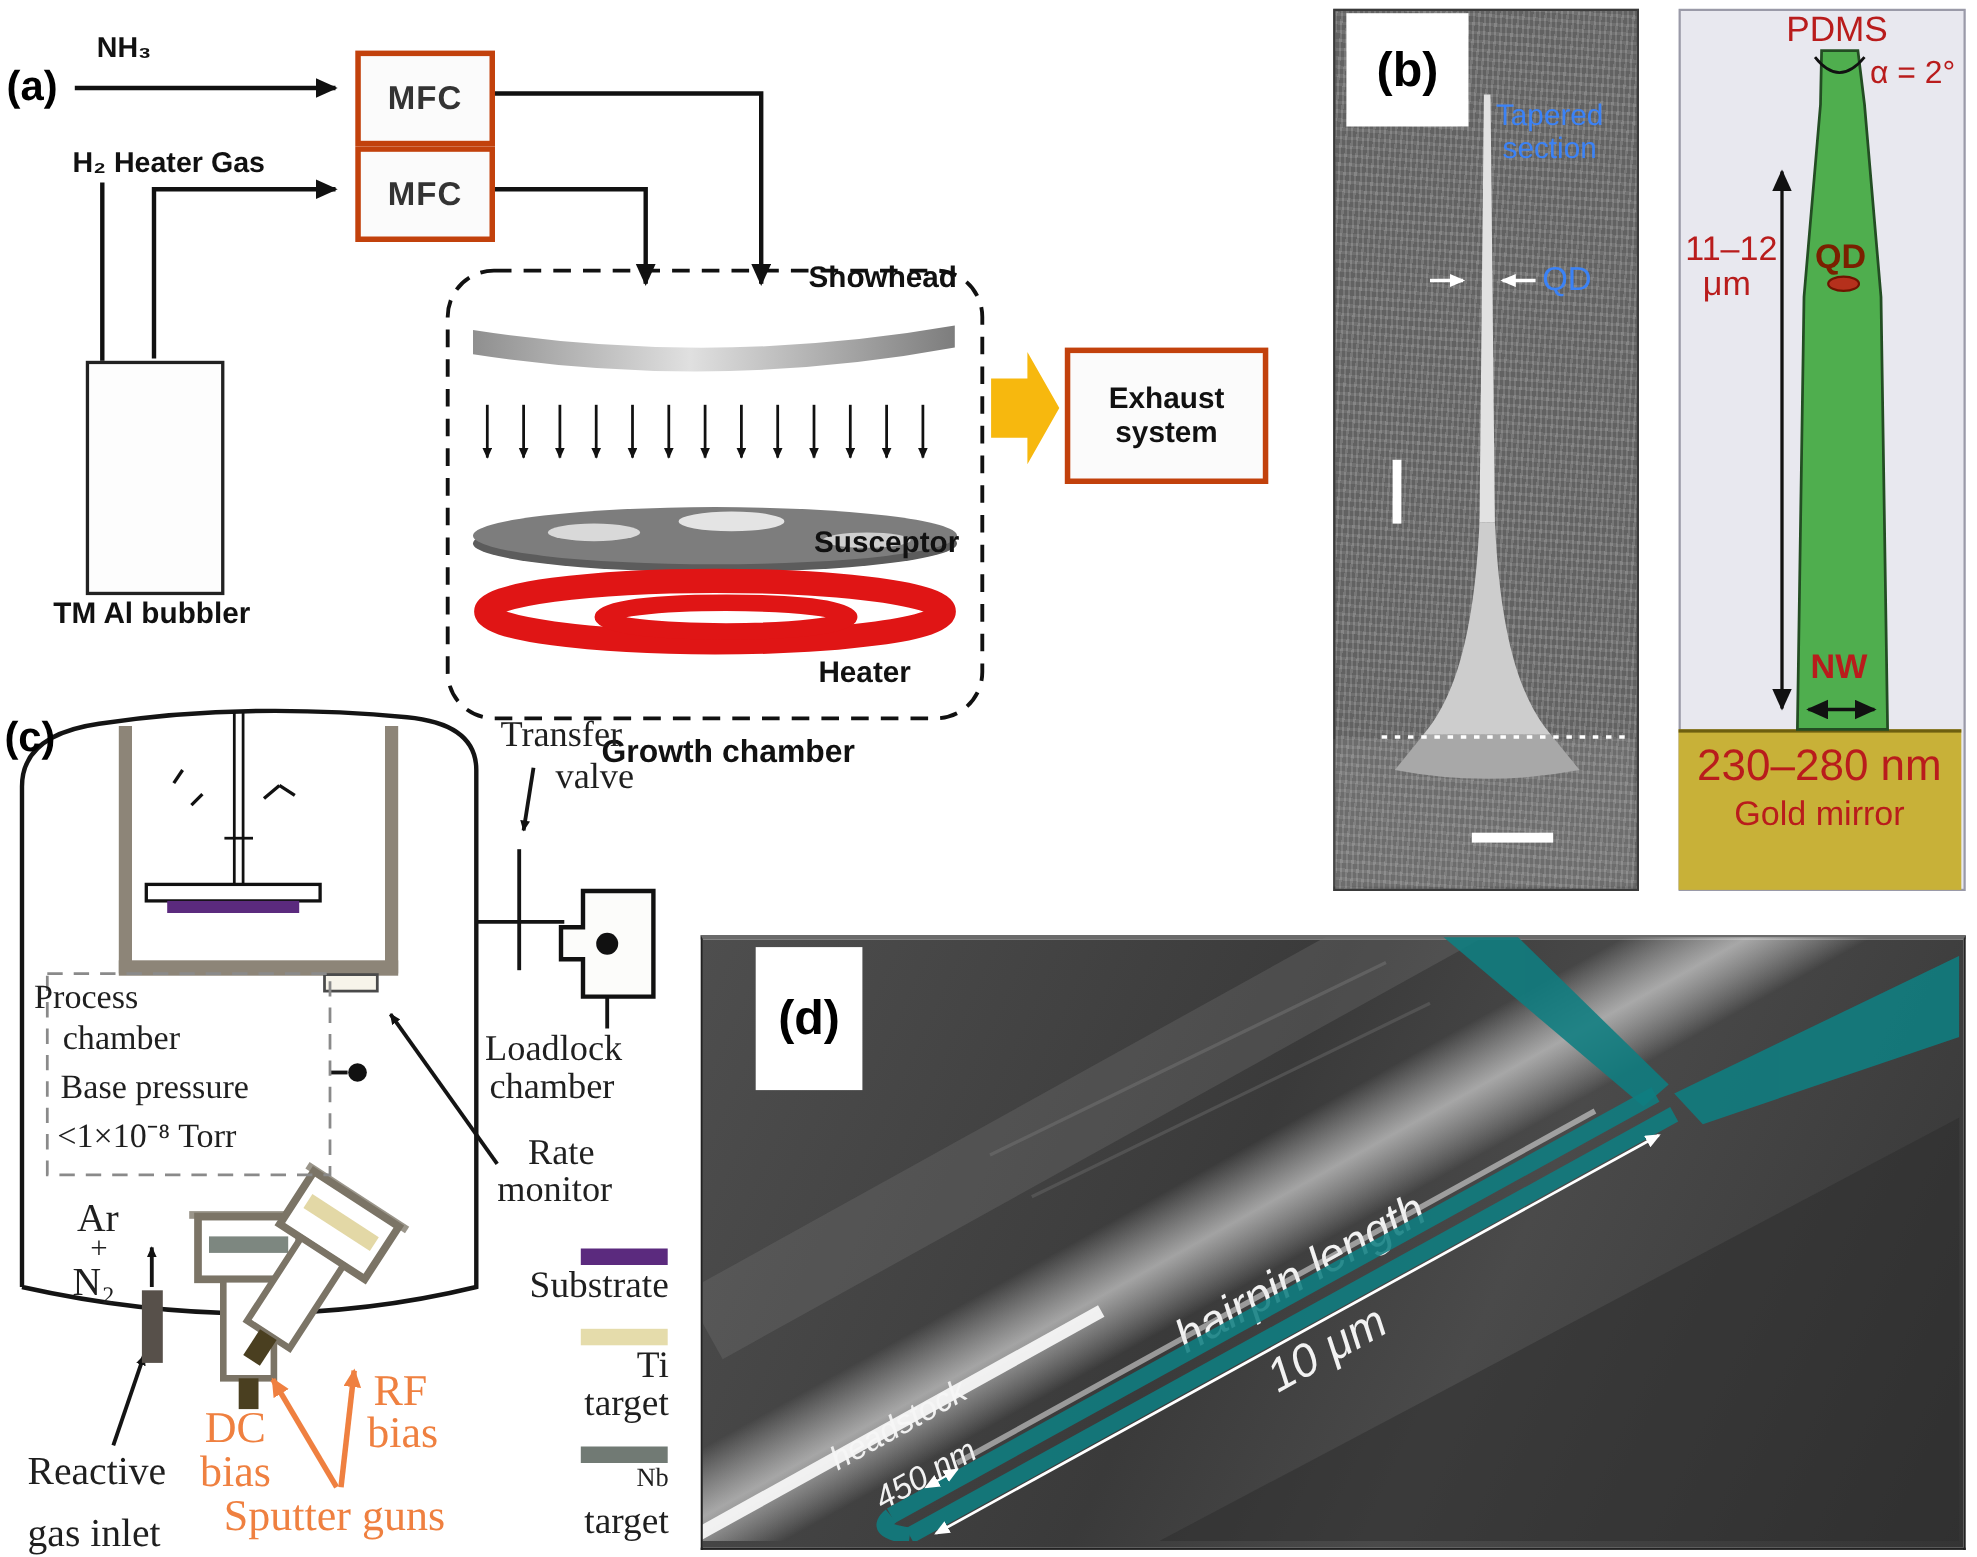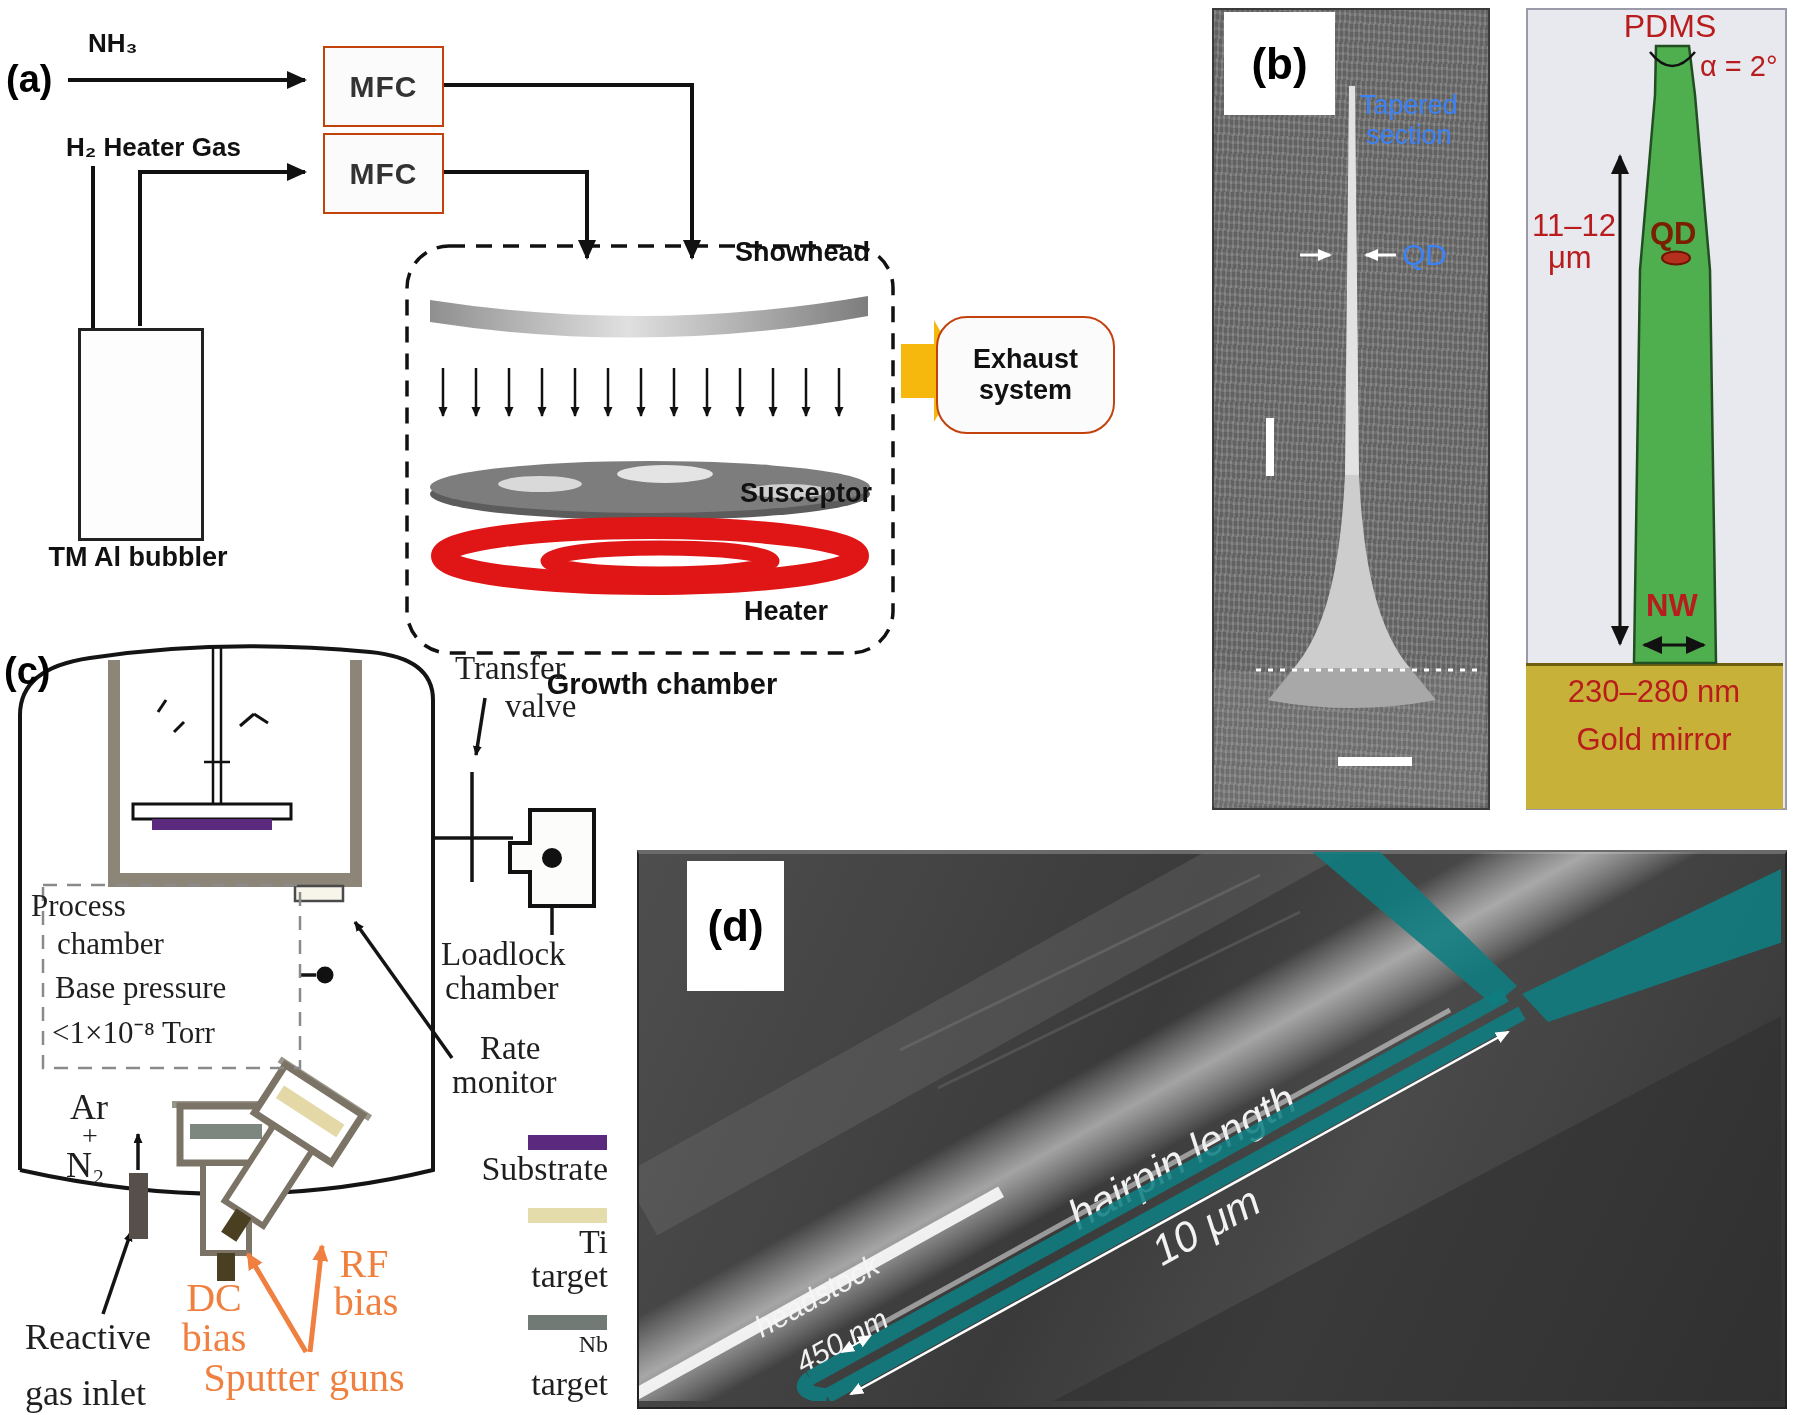--- a/index.html
+++ b/index.html
@@ -1,20 +1,20 @@
 <!DOCTYPE html>
 <html><head>
 <meta charset="utf-8">
 <style>
   html,body{margin:0;padding:0;background:#fff;}
   #canvas{position:relative;width:1797px;height:1415px;background:#fff;overflow:hidden;
           font-family:"Liberation Sans",sans-serif;}
   .abs{position:absolute;}
   .panel-label{font-weight:bold;font-size:38px;color:#000;}
-  .box{border:2px solid #c2410c;background:#fbfbfb;display:flex;align-items:center;justify-content:center;}
+  .box{border:5px solid #c2410c;background:#fbfbfb;display:flex;align-items:center;justify-content:center;}
   .mfc-text{font-size:30px;font-weight:600;color:#333;letter-spacing:1px;}
   .caption{font-weight:bold;font-size:28px;color:#111;white-space:nowrap;}
   .a-small{font-weight:bold;font-size:26px;color:#111;white-space:nowrap;}
   .c-text{font-family:"Liberation Serif",serif;font-size:33px;color:#1f1f1f;white-space:nowrap;}
   .c-orange{font-family:"Liberation Serif",serif;font-size:40px;color:#ef8040;white-space:nowrap;}
   .sem{background:#767676 ;border:2px solid #3a3a3a;
        background-image:
          repeating-linear-gradient(93deg, rgba(255,255,255,.07) 0 2px, rgba(0,0,0,.10) 2px 5px),
          repeating-linear-gradient(4deg, rgba(255,255,255,.05) 0 3px, rgba(0,0,0,.08) 3px 8px);}
   .whitebox{background:#fff;display:flex;align-items:center;justify-content:center;}
@@ -242,21 +242,21 @@
   </div>
   <div class="abs box" style="left:323px;top:133px;width:117px;height:77px;">
     <span class="mfc-text">MFC</span>
   </div>
   <div class="abs" style="left:78px;top:328px;width:120px;height:207px;border:3px solid #222;background:#fdfdfd;"></div>
   <div class="abs caption" style="left:138px;top:542px;transform:translateX(-50%);font-size:27px;">TM Al bubbler</div>
   <div class="abs a-small" style="left:735px;top:237px;font-size:27px;">Showhead</div>
   <div class="abs a-small" style="left:740px;top:430px;font-size:27px;margin-top:48px;">Susceptor</div>
   <div class="abs a-small" style="left:744px;top:596px;font-size:27px;">Heater</div>
   <div class="abs caption" style="left:662px;top:668px;transform:translateX(-50%);font-size:29px;">Growth chamber</div>
-  <div class="abs box" style="left:936px;top:316px;width:175px;height:114px;flex-direction:column;line-height:1.15;border-radius:31px;">
+  <div class="abs box" style="left:968px;top:316px;width:175px;height:114px;flex-direction:column;line-height:1.15;">
     <span class="a-small" style="font-weight:bold;font-size:27px;">Exhaust</span>
     <span class="a-small" style="font-weight:bold;font-size:27px;">system</span>
   </div>
 
   <div class="abs panel-label" style="left:4px;top:650px;">(c)</div>
   <div class="abs c-text" style="left:455px;top:650px;">Transfer</div>
   <div class="abs c-text" style="left:505px;top:688px;">valve</div>
   <div class="abs c-text" style="left:441px;top:936px;">Loadlock</div>
   <div class="abs c-text" style="left:445px;top:970px;">chamber</div>
   <div class="abs c-text" style="left:31px;top:888px;font-size:31px;">Process</div>
@@ -286,16 +286,16 @@
   </div>
   <div class="abs b-white" style="left:1360px;top:90px;">Tapered</div>
   <div class="abs b-white" style="left:1366px;top:120px;">section</div>
   <div class="abs b-white" style="left:1402px;top:238px;font-size:30px;">QD</div>
   <div class="abs schem-text" style="left:1670px;top:8px;transform:translateX(-50%);font-size:32px;">PDMS</div>
   <div class="abs schem-text" style="left:1700px;top:50px;font-size:29px;">α = 2°</div>
   <div class="abs schem-text" style="left:1532px;top:208px;font-size:31px;">11–12</div>
   <div class="abs schem-text" style="left:1548px;top:240px;font-size:31px;">μm</div>
   <div class="abs schem-text" style="left:1650px;top:216px;font-size:31px;font-weight:bold;color:#7a2000;">QD</div>
   <div class="abs schem-text" style="left:1646px;top:588px;font-size:31px;font-weight:bold;">NW</div>
-  <div class="abs schem-text" style="left:1654px;top:674px;transform:translateX(-50%);font-size:31px;">230–280 nm</div>
+  <div class="abs schem-text" style="left:1654px;top:674px;transform:translateX(-50%);font-size:40px;">230–280 nm</div>
   <div class="abs schem-text" style="left:1654px;top:722px;transform:translateX(-50%);font-size:31px;">Gold mirror</div>
 
 </div>
 
 </body></html>

